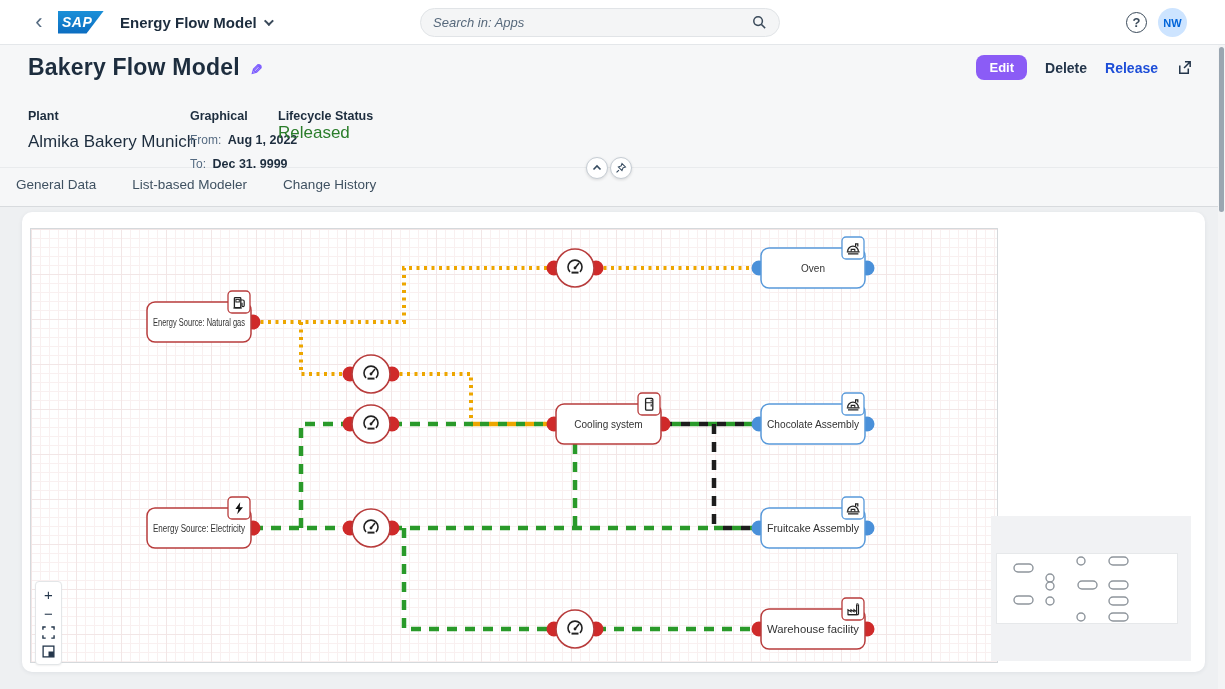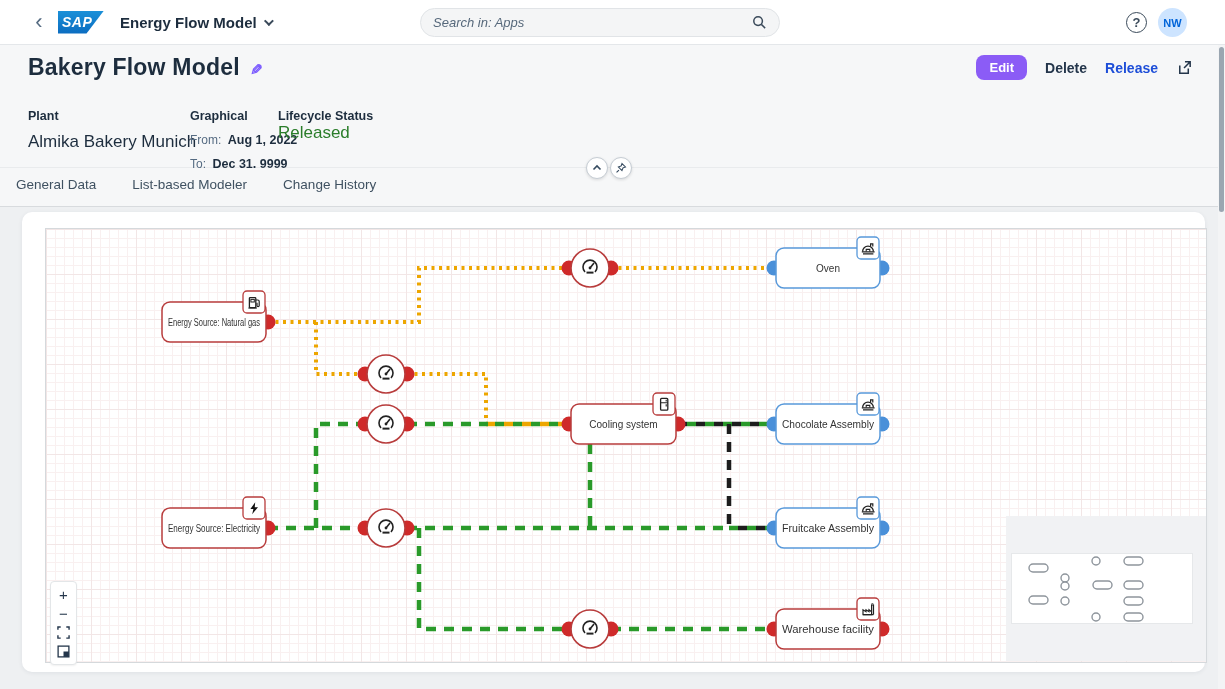--- a/index.html
+++ b/index.html
@@ -50,21 +50,21 @@
   
   .tabbar { position:absolute; left:0; top:168px; width:1225px; height:39px; background:#f6f7f8;
             border-bottom:1px solid #d8dbde; display:flex; padding-left:14px; gap:32px; }
   .tab { font-size:13.5px; color:#3f5161; padding:9px 2px 10px; cursor:pointer; position:relative; white-space:nowrap;}
   .tab.active { color:#0070f2; font-weight:bold; }
   .tab.active:after { content:""; position:absolute; left:0; right:0; bottom:0; height:3px; background:#0070f2; border-radius:2px 2px 0 0;}
 
   
   .card { position:absolute; left:22px; top:212px; width:1183px; height:460px; background:#fff; border-radius:10px;
           box-shadow:0 1px 4px rgba(34,54,73,.08); }
-  .canvas { position:absolute; left:45px; top:228px; width:1162px; height:435px; background:#fff;
+  .canvas { position:absolute; left:30px; top:228px; width:968px; height:435px; background:#fff;
             border:1px solid #d5d9dc;
             background-image:
               linear-gradient(#f2e6e6 1px, transparent 1px),
               linear-gradient(90deg,#f2e6e6 1px, transparent 1px),
               linear-gradient(#f9f0f0 1px, transparent 1px),
               linear-gradient(90deg,#f9f0f0 1px, transparent 1px);
             background-size:45px 45px,45px 45px,9px 9px,9px 9px; }
   .canvas svg.flow { position:absolute; left:0; top:0; }
 
   

